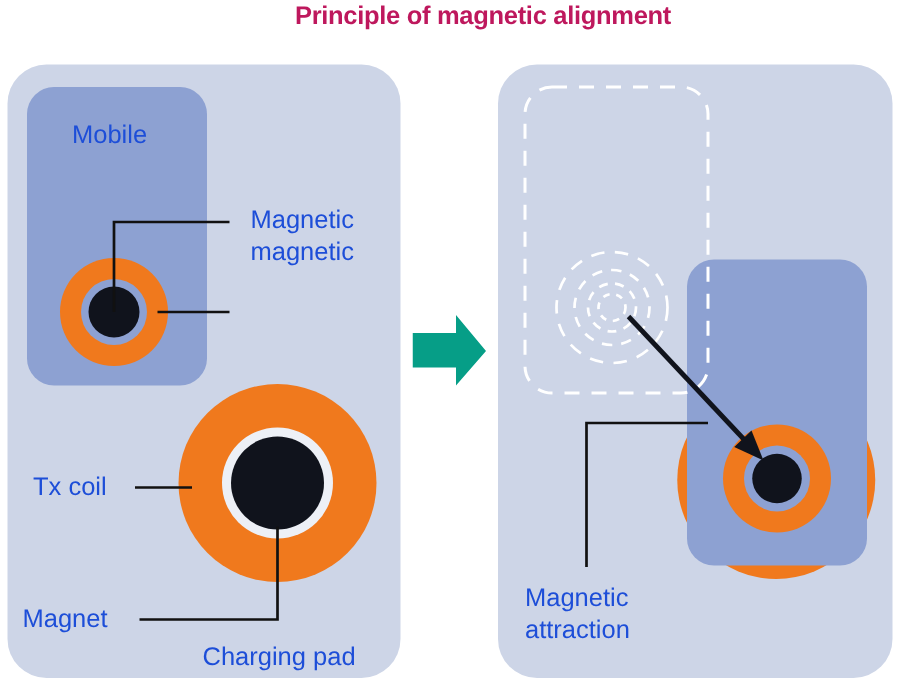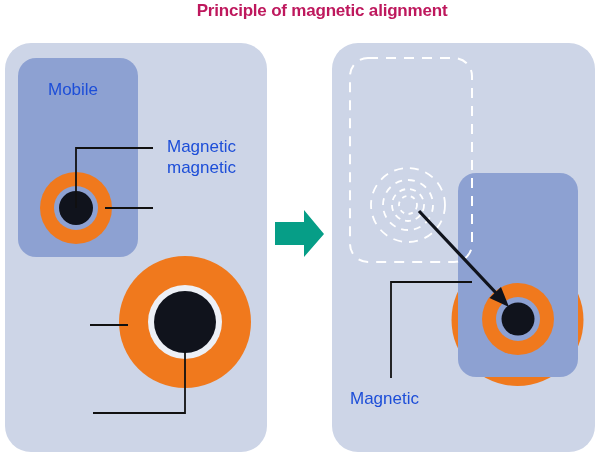--- a/index.html
+++ b/index.html
@@ -57,20 +57,23 @@
       <polyline points="88,370 180,370 180,308" fill="none" stroke="var(--line-black)" stroke-width="1.8"></polyline>
     </svg>
 
     <div class="lbl" id="mobile-device-label">
       <div>Mobile</div>
     </div>
     <div class="lbl" id="magnetic-material-label">
       <div>Magnetic</div>
       <div>magnetic</div>
     </div>
+    <div class="lbl" id="tx-coil-label">Tx coil</div>
+    <div class="lbl" id="magnet-label">Magnet</div>
+    <div class="lbl" id="charging-pad-label">Charging pad</div>
   </div>
 
   <svg id="transition-arrow" width="50" height="48" viewBox="0 0 50 48">
     <polygon points="0,12 29,12 29,0 49,24 29,47 29,35 0,35" fill="var(--arrow-teal)"></polygon>
   </svg>
 
   <div class="panel" id="right-panel">
     <svg width="263" height="409" viewBox="0 0 263 409">
 
       <circle cx="185.5" cy="277" r="66" fill="var(--coil-orange)"></circle>
@@ -89,16 +92,17 @@
       <circle cx="186" cy="276" r="16.5" fill="var(--magnet-black)"></circle>
 
       <line x1="87" y1="168" x2="165" y2="251" stroke="var(--magnet-black)" stroke-width="3.2"></line>
       <polygon points="177,264 157.5,255 169,244" fill="var(--magnet-black)"></polygon>
 
       <polyline points="59,335 59,239 140,239" fill="none" stroke="var(--line-black)" stroke-width="1.8"></polyline>
     </svg>
 
     <div class="lbl" id="magnetic-attraction-label">
       <div>Magnetic</div>
+      <div>attraction</div>
     </div>
   </div>
 
 </div>
 
 </body></html>

